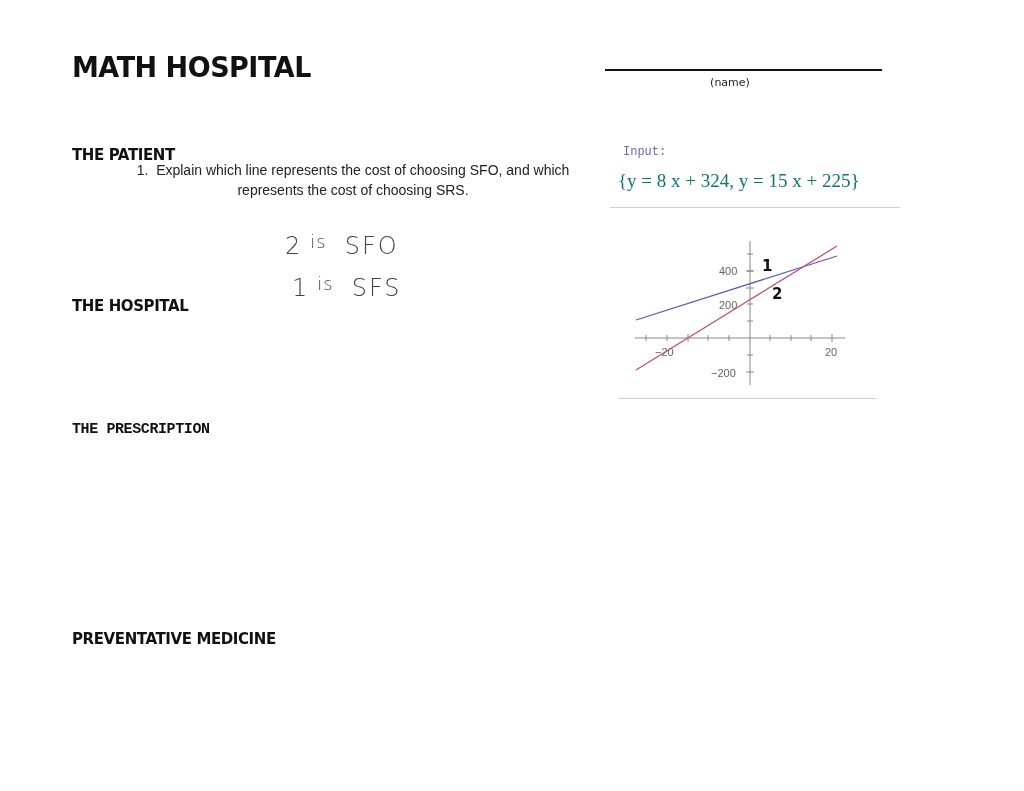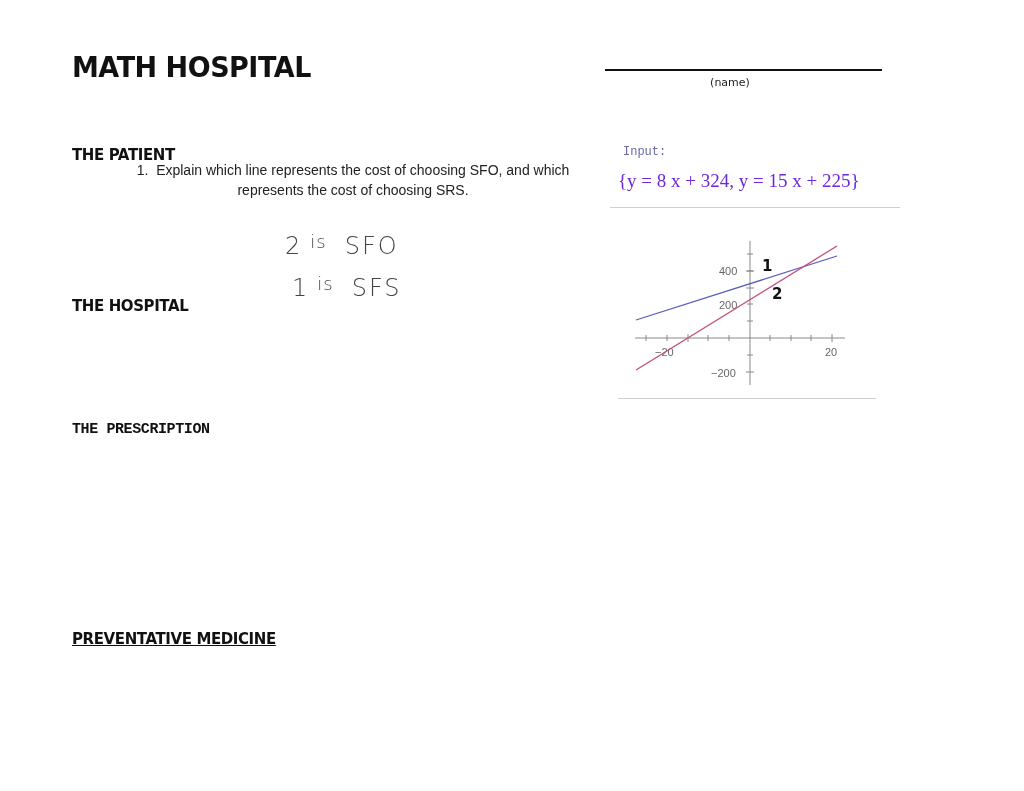--- a/index.html
+++ b/index.html
@@ -6,21 +6,21 @@
     body { width: 1024px; height: 791px; position: relative; overflow: hidden; font-family: "DejaVu Sans", sans-serif; color: #111; }
     .title { position: absolute; left: 72px; top: 52px; font-family: "DejaVu Sans", sans-serif; font-weight: 900; font-size: 27px; letter-spacing: -0.5px; transform: scaleY(1.05); }
     .name-line { position: absolute; left: 605px; top: 69px; width: 277px; height: 2px; background: #111; }
     .name-label { position: absolute; left: 605px; top: 76px; width: 250px; text-align: center; font-size: 11px; color: #222; }
     .heading { position: absolute; left: 72px; font-family: "DejaVu Sans", sans-serif; font-weight: 900; font-size: 15px; letter-spacing: -0.4px; }
     .question { position: absolute; left: 113px; top: 160px; width: 480px; font-size: 14px; line-height: 20px; color: #222; font-family: "Liberation Sans", sans-serif; text-align: center; }
     .question .num { margin-left: 0; }
     .hand { position: absolute; font-family: "DejaVu Sans", sans-serif; font-weight: 200; color: #444; font-size: 24px; letter-spacing: 2px; }
     .hand .is { font-size: 18px; margin: 0 18px 0 8px; letter-spacing: 1px; position: relative; top: -6px; }
     .wa-input-label { position: absolute; left: 623px; top: 145px; font-size: 12px; color: #6a6aa8; font-family: Liberation Mono, monospace; }
-    .wa-eq { position: absolute; left: 618px; top: 170px; font-size: 19px; font-family: "Liberation Serif", serif; color: #6d28d9; }
+    .wa-eq { position: absolute; left: 618px; top: 170px; font-size: 19px; font-family: "Liberation Serif", serif; color: #0f766e; }
     .wa-rule { position: absolute; left: 610px; width: 290px; height: 1px; background: #cfcfcf; }
     .plot { position: absolute; left: 615px; top: 235px; }
     .tick-label { font-family: "Liberation Sans", sans-serif; font-size: 11px; fill: #666; }
     .line-label { font-family: "DejaVu Sans", sans-serif; font-weight: bold; font-size: 15px; fill: #111; }
   </style>
 </head>
 <body>
 
 <div class="title">MATH HOSPITAL</div>
 <div class="name-line"></div>
@@ -34,21 +34,21 @@
 
 <div class="hand" style="left:285px; top:232px;">
   <span>2</span><span class="is">is</span><span>SFO</span>
 </div>
 <div class="hand" style="left:292px; top:274px;">
   <span>1</span><span class="is">is</span><span>SFS</span>
 </div>
 
 <div class="heading" style="top:297px;">THE HOSPITAL</div>
 <div class="heading" style="top:421px;font-family:Liberation Mono, monospace;">THE PRESCRIPTION</div>
-<div class="heading" style="top:630px;text-decoration:underline;">PREVENTATIVE MEDICINE</div>
+<div class="heading" style="top:630px;">PREVENTATIVE MEDICINE</div>
 
 <div class="wa-input-label">Input:</div>
 <div class="wa-eq">{y = 8 x + 324, y = 15 x + 225}</div>
 <div class="wa-rule" style="top:207px;"></div>
 
 <div class="plot">
   <svg width="270" height="165" viewBox="0 0 270 165">
 
     <line x1="20" y1="103" x2="230" y2="103" stroke="#888" stroke-width="1"></line>
     <line x1="135" y1="6" x2="135" y2="150" stroke="#888" stroke-width="1"></line>

